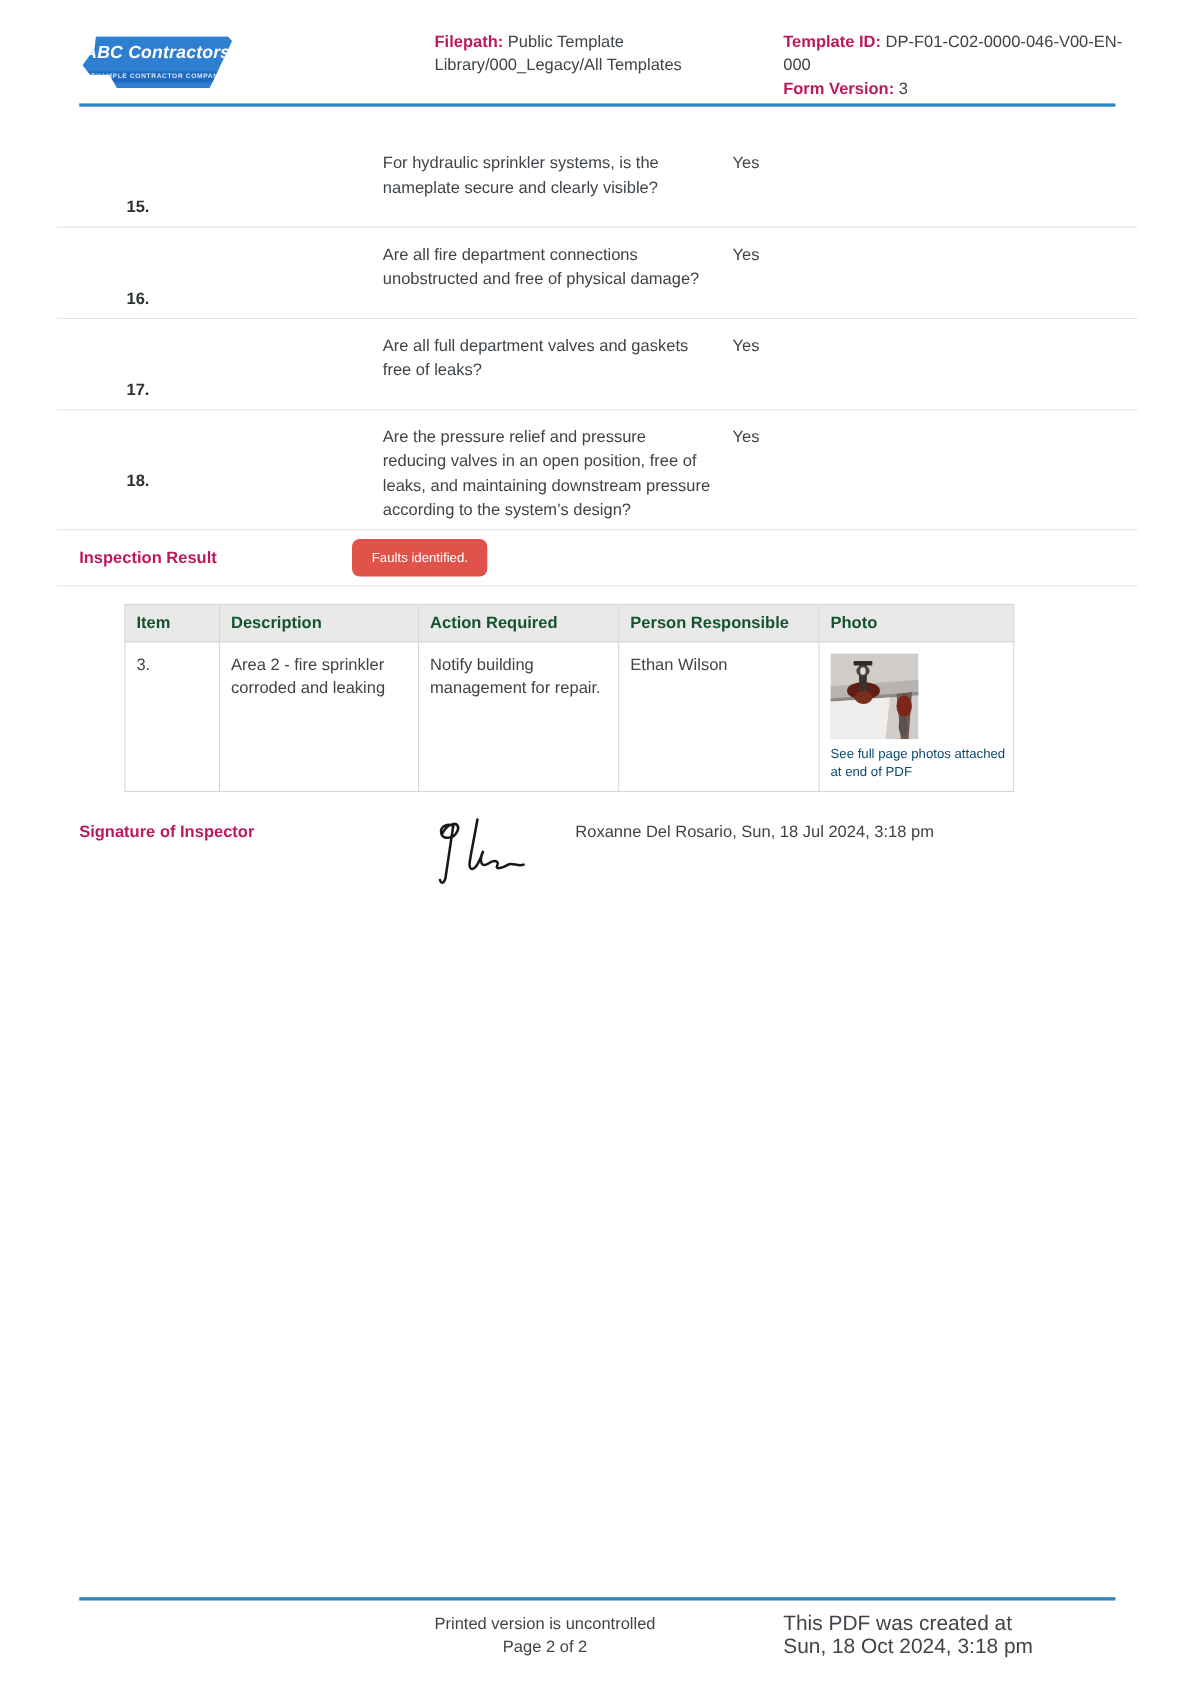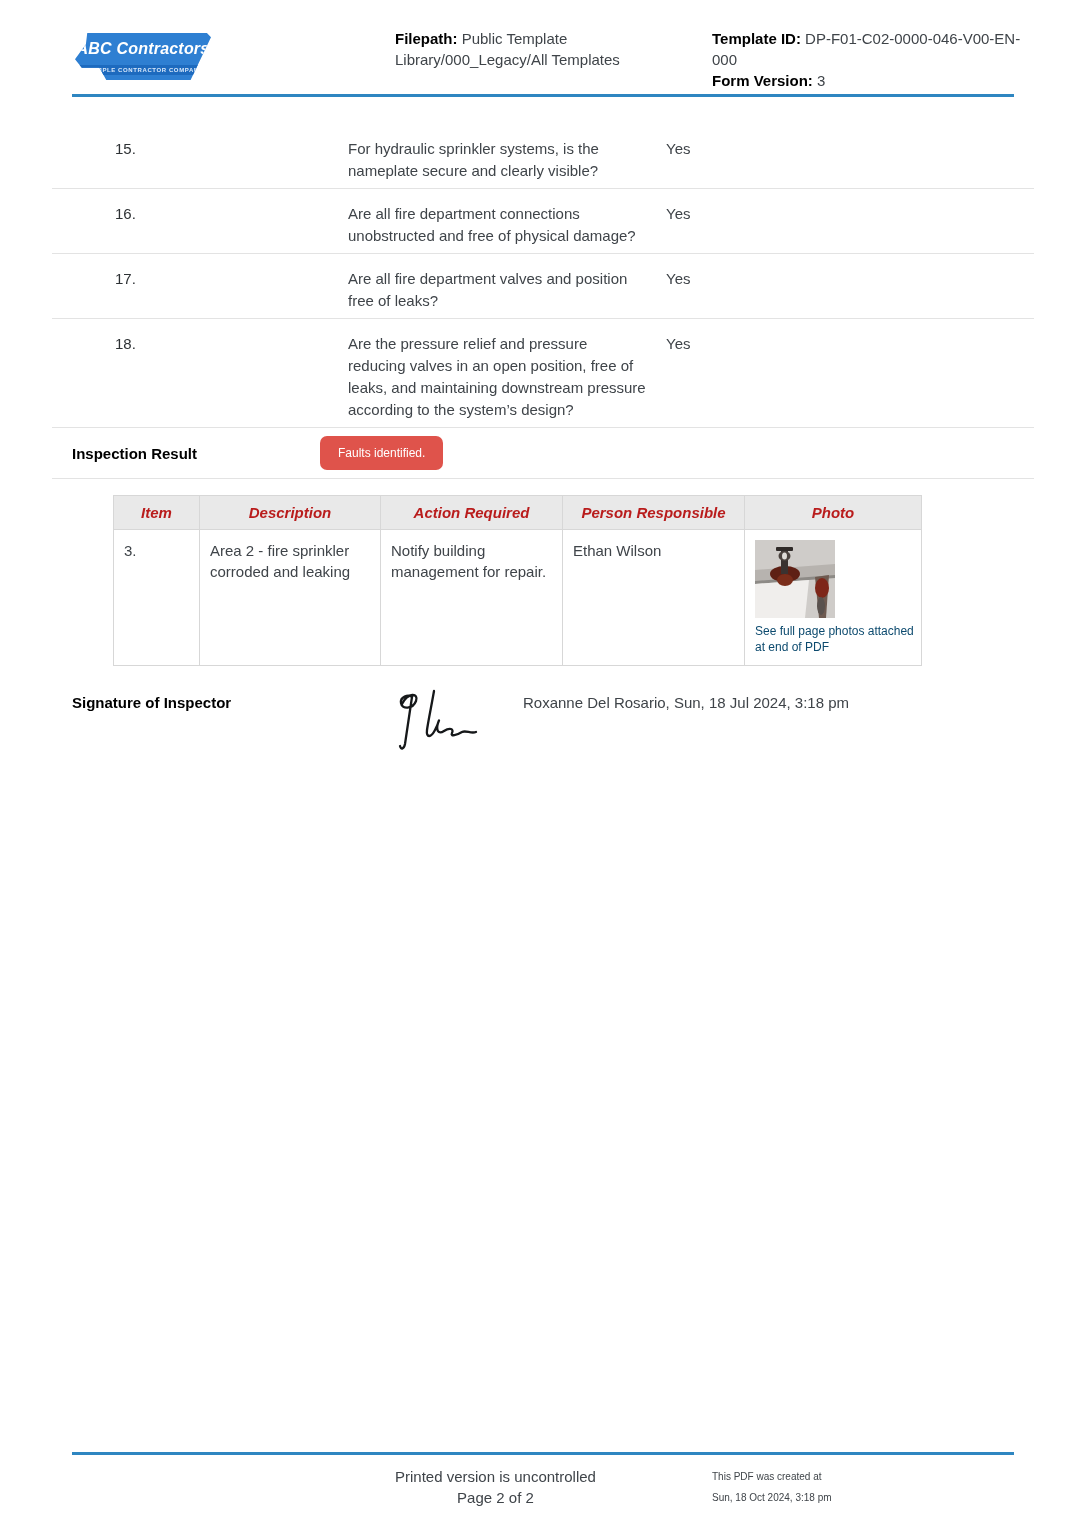--- a/index.html
+++ b/index.html
@@ -9,57 +9,57 @@
 
   
   .logo { position:absolute; left:75px; top:33px; width:136px; height:47px;
           background:#2e7fd2; color:#fff; text-align:center;
           clip-path:polygon(9% 0, 97% 0, 100% 9%, 85% 100%, 23% 100%, 18% 74%, 5% 74%, 0 56%, 8% 24%); }
   .logo-title { font-size:16px; font-weight:bold; font-style:italic; margin-top:7px; letter-spacing:.2px; }
   .logo-sub { display:inline-block; background:#1d6abe; color:#d9e9fb; font-size:6px; font-weight:bold;
               letter-spacing:.6px; padding:2px 7px; margin-top:2px; }
   .filepath { position:absolute; left:395px; top:28px; width:300px; font-size:15px; line-height:21px; }
   .tmeta { position:absolute; left:712px; top:28px; width:330px; font-size:15px; line-height:21px; }
-  .b { font-weight:bold; color:#000000; }
+  .b { font-weight:bold; color:#be185d; }
   .rule { position:absolute; left:72px; width:942px; height:3px; background:#2e86c1; }
   .top-rule { top:94px; }
 
   
   .content { position:absolute; left:52px; top:124px; width:982px; }
   .chk-row { display:grid; grid-template-columns:296px 318px 1fr; padding:14px 0 6px 0;
              border-bottom:1px solid #e3e3e3; font-size:15px; line-height:22px; }
-  .chk-num { padding-left:63px; font-weight:normal; color:#2d3134; }
+  .chk-num { padding-left:63px; font-weight:bold; color:#2d3134;margin-top:40px; }
   .chk-q { max-width:298px; }
 
   
   .result-row { display:grid; grid-template-columns:268px 1fr; align-items:center;
                 padding:7px 0; border-bottom:1px solid #e3e3e3; min-height:51px; }
   .result-label { padding-left:20px; font-size:15px; }
   .result-badge { justify-self:start; background:#df534b; color:#fff; font-size:12px;
                   padding:10px 18px; border-radius:7px; }
 
   
   .ftable { border-collapse:collapse; margin:16px 0 0 61px; width:808px; table-layout:fixed; }
-  .ftable th { background:#e9e9e9; font-size:15px; font-weight:bold; color:#b91c1c; text-align:center;
-               padding:8px 10px; border:1px solid #d7d7d7;font-style:italic; }
+  .ftable th { background:#e9e9e9; font-size:15px; font-weight:bold; color:#14532d; text-align:left;
+               padding:8px 10px; border:1px solid #d7d7d7; }
   .ftable td { font-size:15px; line-height:21px; vertical-align:top; padding:10px;
                border:1px solid #d7d7d7; height:122px; }
   .photo-box { width:80px; height:78px; display:block; }
   .photo-caption { font-size:12px; line-height:16px; margin-top:5px; color:#0c4a6e; width:172px; }
 
   
   .sig-row { position:relative; height:95px; margin-top:16px; }
   .sig-label { position:absolute; left:20px; top:12px; font-size:15px; }
   .sig-draw { position:absolute; left:326px; top:2px; }
   .sig-name { position:absolute; left:471px; top:12px; font-size:15px; }
 
   
   .foot-rule { top:1452px; }
   .foot-left { position:absolute; left:395px; top:1466px; font-size:15px; line-height:21px;text-align:center; }
-  .foot-right { position:absolute; left:712px; top:1466px; font-size:10px; line-height:21px; }
+  .foot-right { position:absolute; left:712px; top:1466px; font-size:19px; line-height:21px; }
 </style>
 </head>
 <body>
 
 <div class="page">
 
   <div class="logo">
     <div class="logo-title">ABC Contractors</div>
     <div class="logo-sub">EXAMPLE CONTRACTOR COMPANY</div>
   </div>
@@ -89,21 +89,21 @@
       <div class="chk-q">For hydraulic sprinkler systems, is the nameplate secure and clearly visible?</div>
       <div class="chk-a">Yes</div>
     </div>
     <div class="chk-row">
       <div class="chk-num">16.</div>
       <div class="chk-q">Are all fire department connections unobstructed and free of physical damage?</div>
       <div class="chk-a">Yes</div>
     </div>
     <div class="chk-row">
       <div class="chk-num">17.</div>
-      <div class="chk-q">Are all fire department valves and position free of leaks?</div>
+      <div class="chk-q">Are all full department valves and gaskets free of leaks?</div>
       <div class="chk-a">Yes</div>
     </div>
     <div class="chk-row">
       <div class="chk-num">18.</div>
       <div class="chk-q">Are the pressure relief and pressure reducing valves in an open position, free of leaks, and maintaining downstream pressure according to the system’s design?</div>
       <div class="chk-a">Yes</div>
     </div>
 
     <div class="result-row">
       <div class="result-label b">Inspection Result</div>

